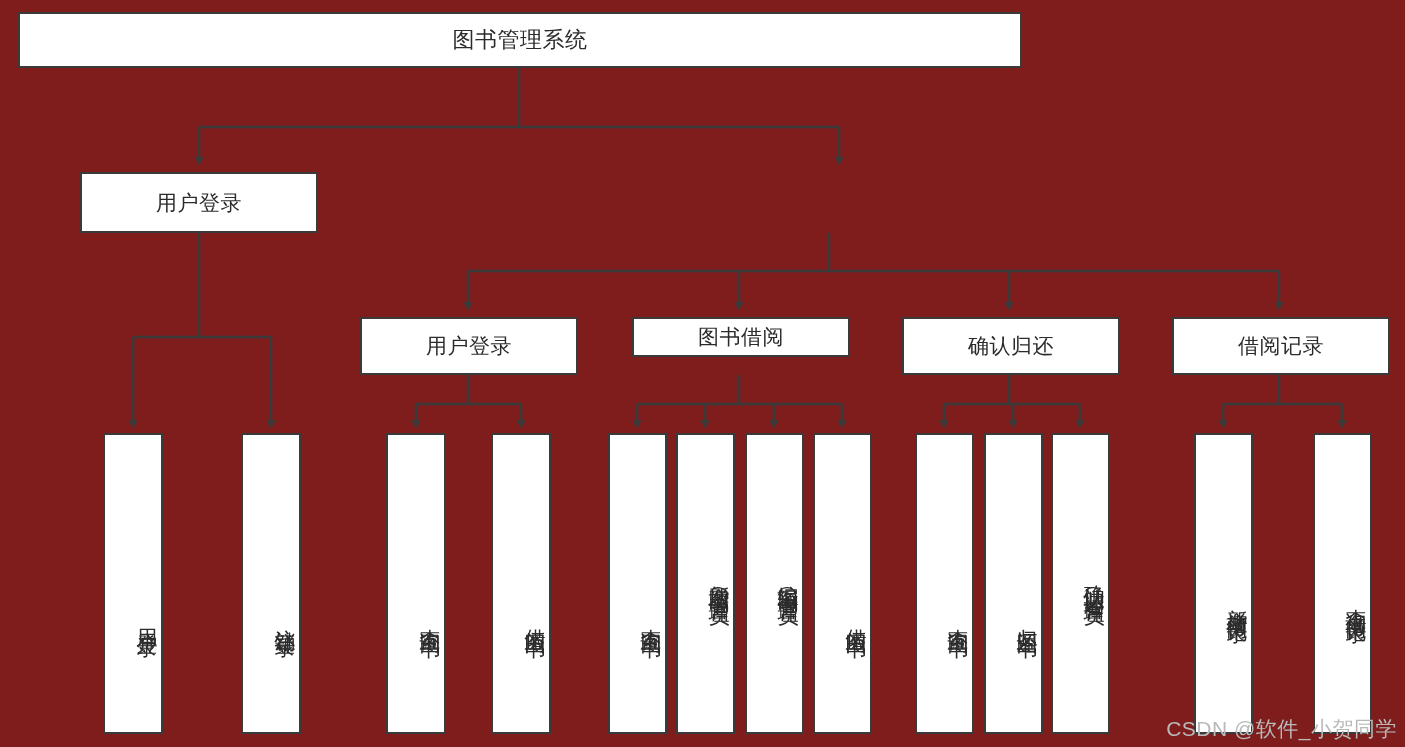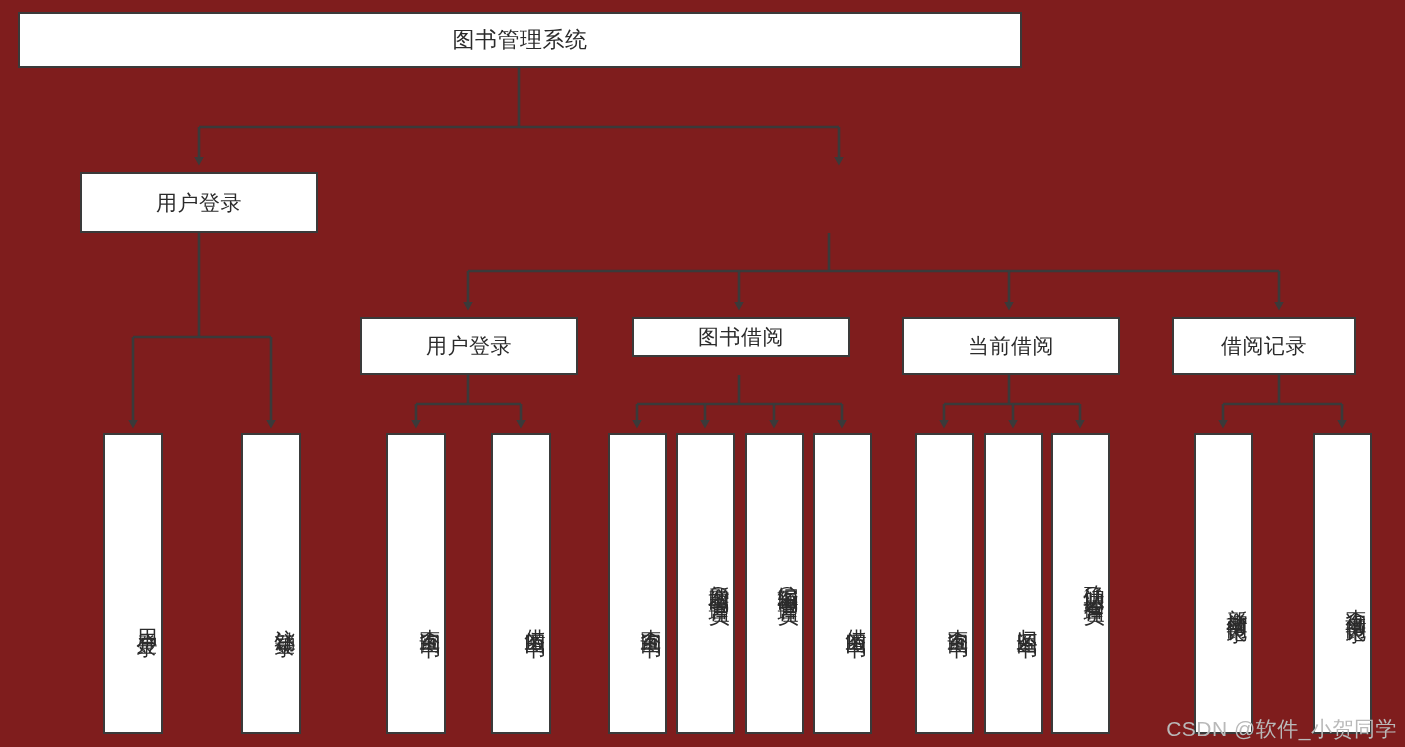--- a/index.html
+++ b/index.html
@@ -130,23 +130,23 @@
     <span>用户登录</span>
   </div>
 
   <div class="node horiz" style="left:360px; top:317px; width:218px; height:58px;">
     <span>用户登录</span>
   </div>
   <div class="node horiz" style="left:632px; top:317px; width:218px; height:40px;">
     <span>图书借阅</span>
   </div>
   <div class="node horiz" style="left:902px; top:317px; width:218px; height:58px;">
-    <span>当前借阅</span>
+    <span>确认归还</span>
   </div>
-  <div class="node horiz" style="left:1172px; top:317px; width:184px; height:58px;">
+  <div class="node horiz" style="left:1172px; top:317px; width:218px; height:58px;">
     <span>借阅记录</span>
   </div>
 
   <div class="node vert" style="left:103px; top:433px; width:60px; height:301px; padding-top:78px;">
     <span>用户登录</span>
   </div>
   <div class="node vert" style="left:241px; top:433px; width:60px; height:301px; padding-top:78px;">
     <span>注销登录</span>
   </div>
 

